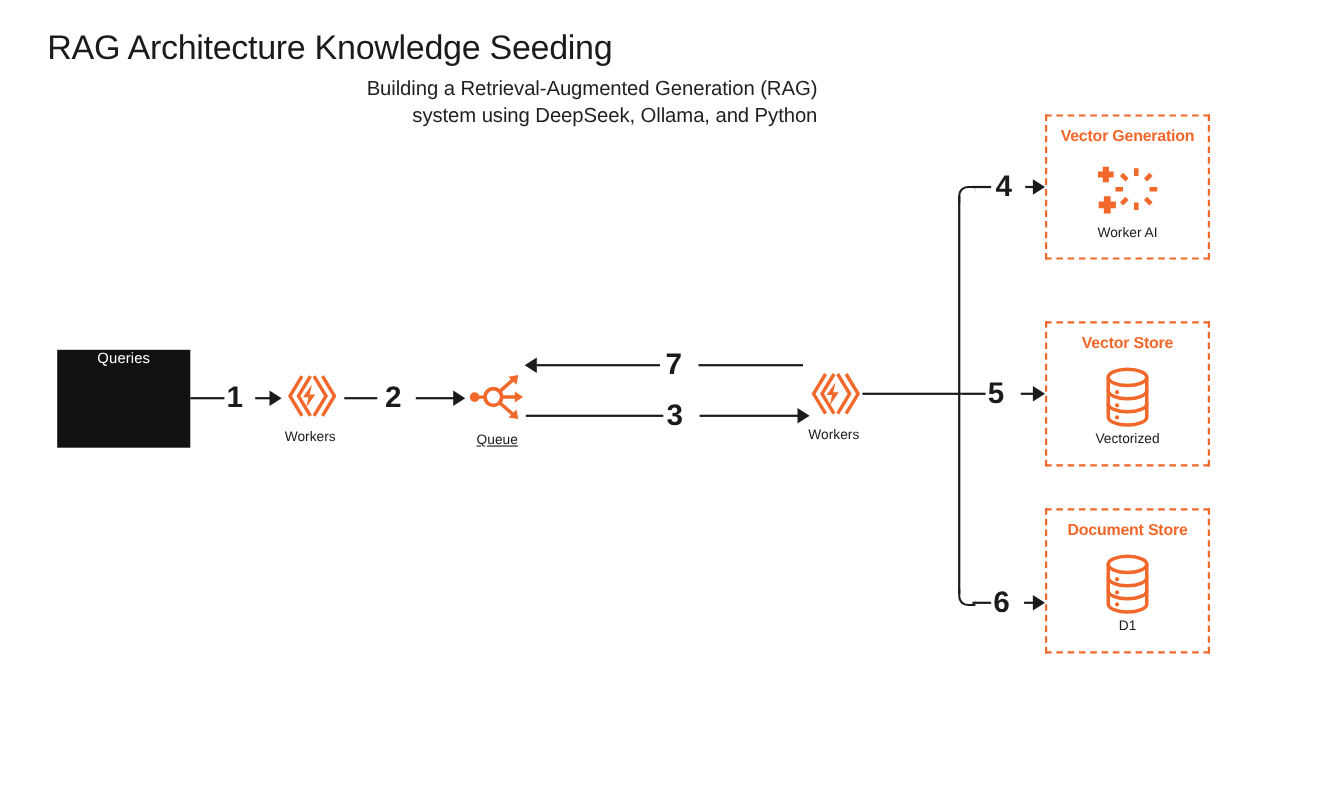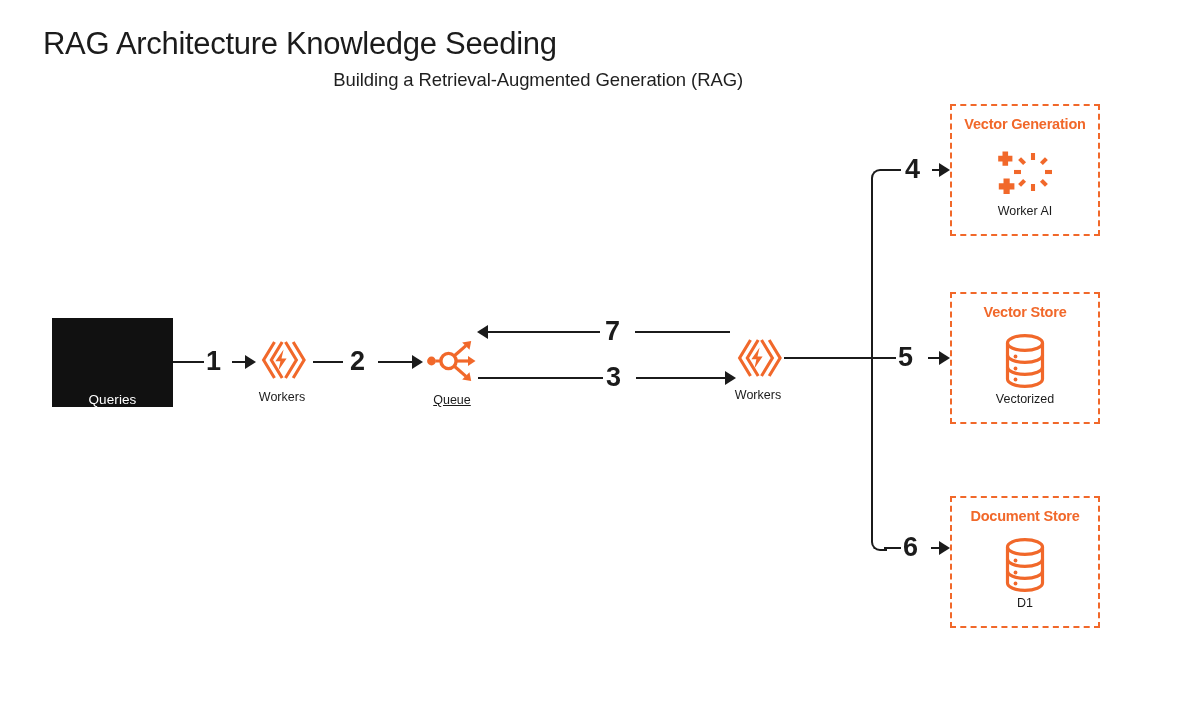--- a/index.html
+++ b/index.html
@@ -48,21 +48,21 @@
   .abs { position: absolute; }
 
   
   #queries-box {
     left: 52px;
     top: 318px;
     width: 121px;
     height: 89px;
     background: #111111;
     display: flex;
-    align-items: flex-end;
+    align-items: flex-start;
     justify-content: center;
   }
   #queries-label {
     color: #ffffff;
     font-size: 13.5px;
     letter-spacing: 0.1px;
   }
 
   
   .hline {
@@ -164,20 +164,21 @@
 </style>
 </head>
 <body>
 
 <div id="canvas">
 
   <div id="header">
     <div id="title">RAG Architecture Knowledge Seeding</div>
     <div id="subtitle">
       <div>Building a Retrieval-Augmented Generation (RAG)</div>
+      <div>system using DeepSeek, Ollama, and Python</div>
     </div>
   </div>
 
   <div id="queries-box" class="abs">
     <span id="queries-label">Queries</span>
   </div>
 
   <div class="hline" style="left:173px; top:361px; width:31px;"></div>
   <div class="step-num" style="left:206px; top:348px;">1</div>
   <div class="arrow-stem" style="left:232px; top:361px; width:14px;"></div>
@@ -306,21 +307,21 @@
         <g fill="#f1682a">
           <circle cx="15.5" cy="24.5" r="1.9"></circle>
           <circle cx="15.5" cy="36.5" r="1.9"></circle>
           <circle cx="15.5" cy="47.5" r="1.9"></circle>
         </g>
       </svg>
     </div>
     <div class="svc-sub">Vectorized</div>
   </div>
 
-  <div class="svc-box" style="left:950px; top:496px;">
+  <div class="svc-box" style="left:950px; top:462px;">
     <div class="svc-title">Document Store</div>
     <div class="svc-icon">
       <svg width="50" height="58" viewBox="0 0 50 58">
         <g fill="none" stroke="#f1682a" stroke-width="3.2" stroke-linecap="round">
           <ellipse cx="25" cy="11" rx="17.5" ry="7.4"></ellipse>
           <path d="M7.5 11 V47 a17.5 7.4 0 0 0 35 0 V11"></path>
           <path d="M7.5 23 a17.5 7.4 0 0 0 35 0"></path>
           <path d="M7.5 35 a17.5 7.4 0 0 0 35 0"></path>
         </g>
         <g fill="#f1682a">

